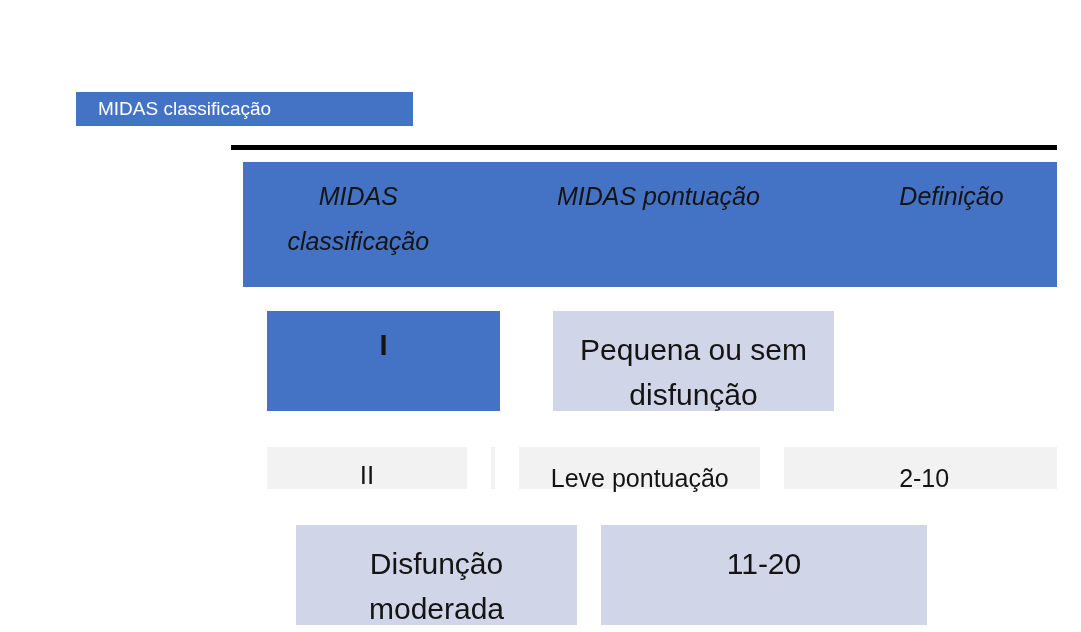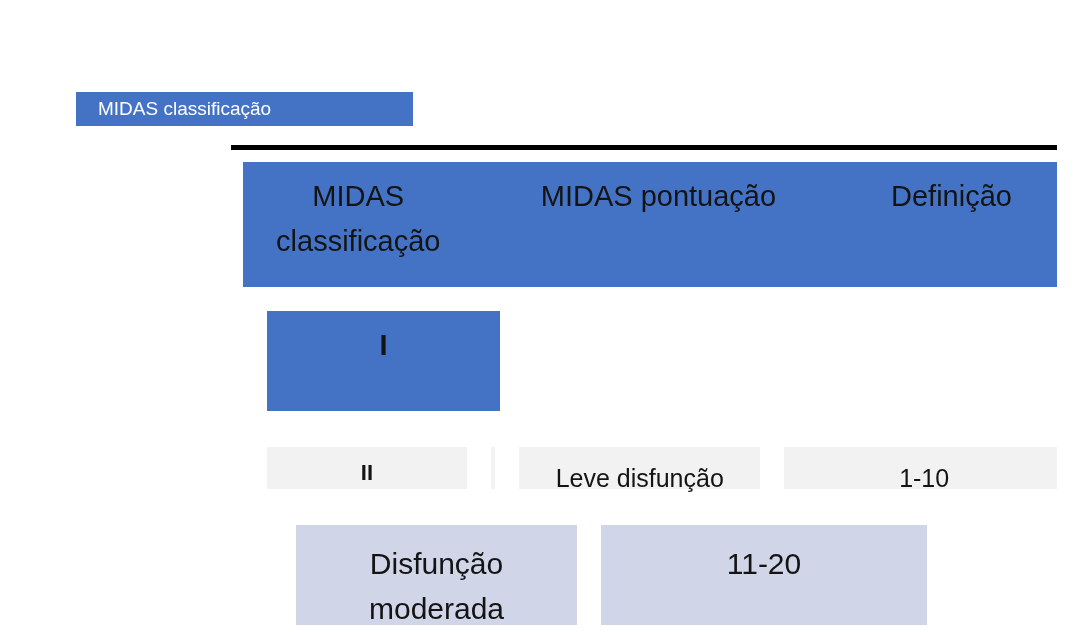--- a/index.html
+++ b/index.html
@@ -50,22 +50,23 @@
     text-align: center;
     white-space: pre-line;
   }
 
   
   .hdr {
     height: 125px;
     background: #4473C5;
   }
   .hdr .cell {
-    font-size: 29px;
+    font-size: 25px;
     line-height: 45px;
+    font-style: italic;
   }
 
   
   .body .trow { background: #ffffff; }
   .body .trow + .trow { margin-top: 2px; }  
 
   .row-1, .row-3 { height: 124px; }
   .row-2 { height: 66px; }
   .row-4 { height: 75px; }
 
@@ -85,22 +86,22 @@
     padding-top: 18px;
   }
 
   .row-2 .def-cell, .row-2 .score-cell,
   .row-4 .def-cell, .row-4 .score-cell {
     font-size: 25px;
     line-height: 34px;
     padding-top: 14px;
   }
   .row-2 .grade-cell, .row-4 .grade-cell {
-    font-weight: 700;
-    font-size: 22px;
+    font-weight: 400;
+    font-size: 26px;
     padding-top: 13px;
   }
 </style>
 </head>
 <body>
 
 <div class="slide">
 
   <div class="chip">
     <span>MIDAS classificação</span>
@@ -114,27 +115,29 @@
       <div class="vgap band-blue"></div>
       <div class="cell c3">MIDAS pontuação</div>
       <div class="cell c2">Definição</div>
     </div>
 
     <div class="body">
 
       <div class="trow row-1">
         <div class="cell c1 grade-cell band-blue">I</div>
         <div class="vgap"></div>
+        <div class="cell c2 def-cell band-lavender">Pequena ou sem
+disfunção</div>
       </div>
 
       <div class="trow row-2">
         <div class="cell c1 grade-cell band-gray">II</div>
         <div class="vgap band-gray"></div>
-        <div class="cell c2 def-cell band-gray">Leve disfunção</div>
-        <div class="cell c3 score-cell band-gray">1-10</div>
+        <div class="cell c2 def-cell band-gray">Leve pontuação</div>
+        <div class="cell c3 score-cell band-gray">2-10</div>
       </div>
 
       <div class="trow row-3">
         <div class="vgap"></div>
         <div class="cell c2 def-cell band-lavender">Disfunção
 moderada</div>
         <div class="cell c3 score-cell band-lavender">11-20</div>
       </div>
 
       <div class="trow row-4">

